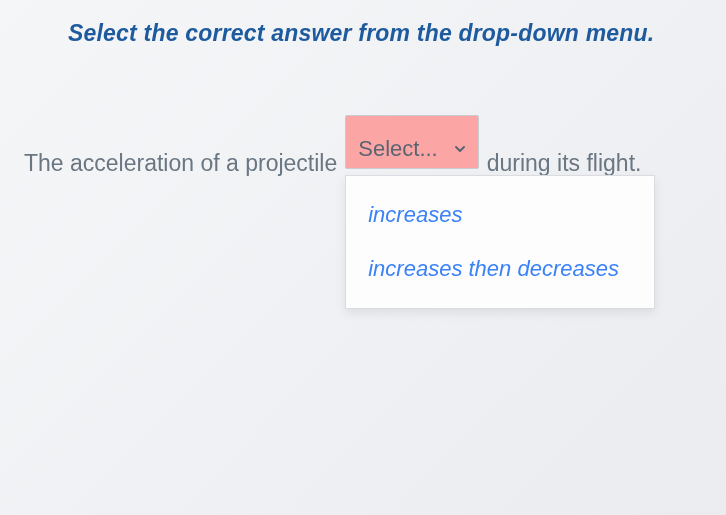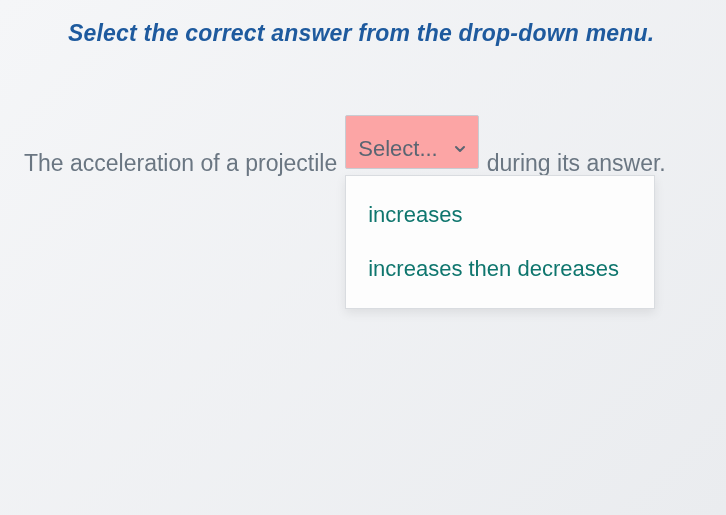--- a/index.html
+++ b/index.html
@@ -68,23 +68,24 @@
       background: #fdfdfd;
       border: 1px solid #d9dce0;
       box-shadow: 0 4px 10px rgba(0,0,0,0.08);
       min-width: 310px;
       padding: 12px 0;
       z-index: 10;
     }
     .dropdown-option {
       padding: 14px 22px;
       font-size: 22px;
-      color: #0f766e;
+      color: #3b82f6;
       cursor: pointer;
       white-space: nowrap;
+      font-style: italic;
     }
   </style>
 </head>
 <body>
 
 <div class="instruction">Select the correct answer from the drop-down menu.</div>
 
 <div class="question-line">
   <span class="question-text-before">The acceleration of a projectile</span>
 
@@ -95,14 +96,14 @@
         <polyline points="6 9 12 15 18 9"></polyline>
       </svg>
     </span>
 
     <div class="dropdown-menu">
       <div class="dropdown-option">increases</div>
       <div class="dropdown-option">increases then decreases</div>
     </div>
   </span>
 
-  <span class="question-text-after">during its answer.</span>
+  <span class="question-text-after">during its flight.</span>
 </div>
 
 </body></html>

